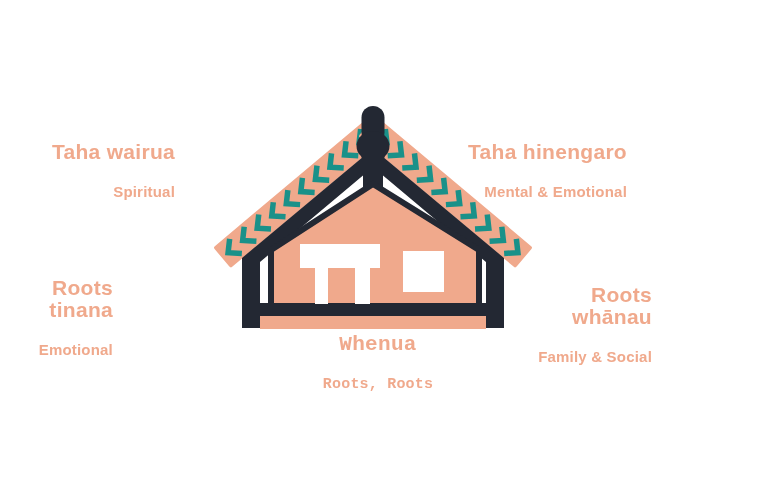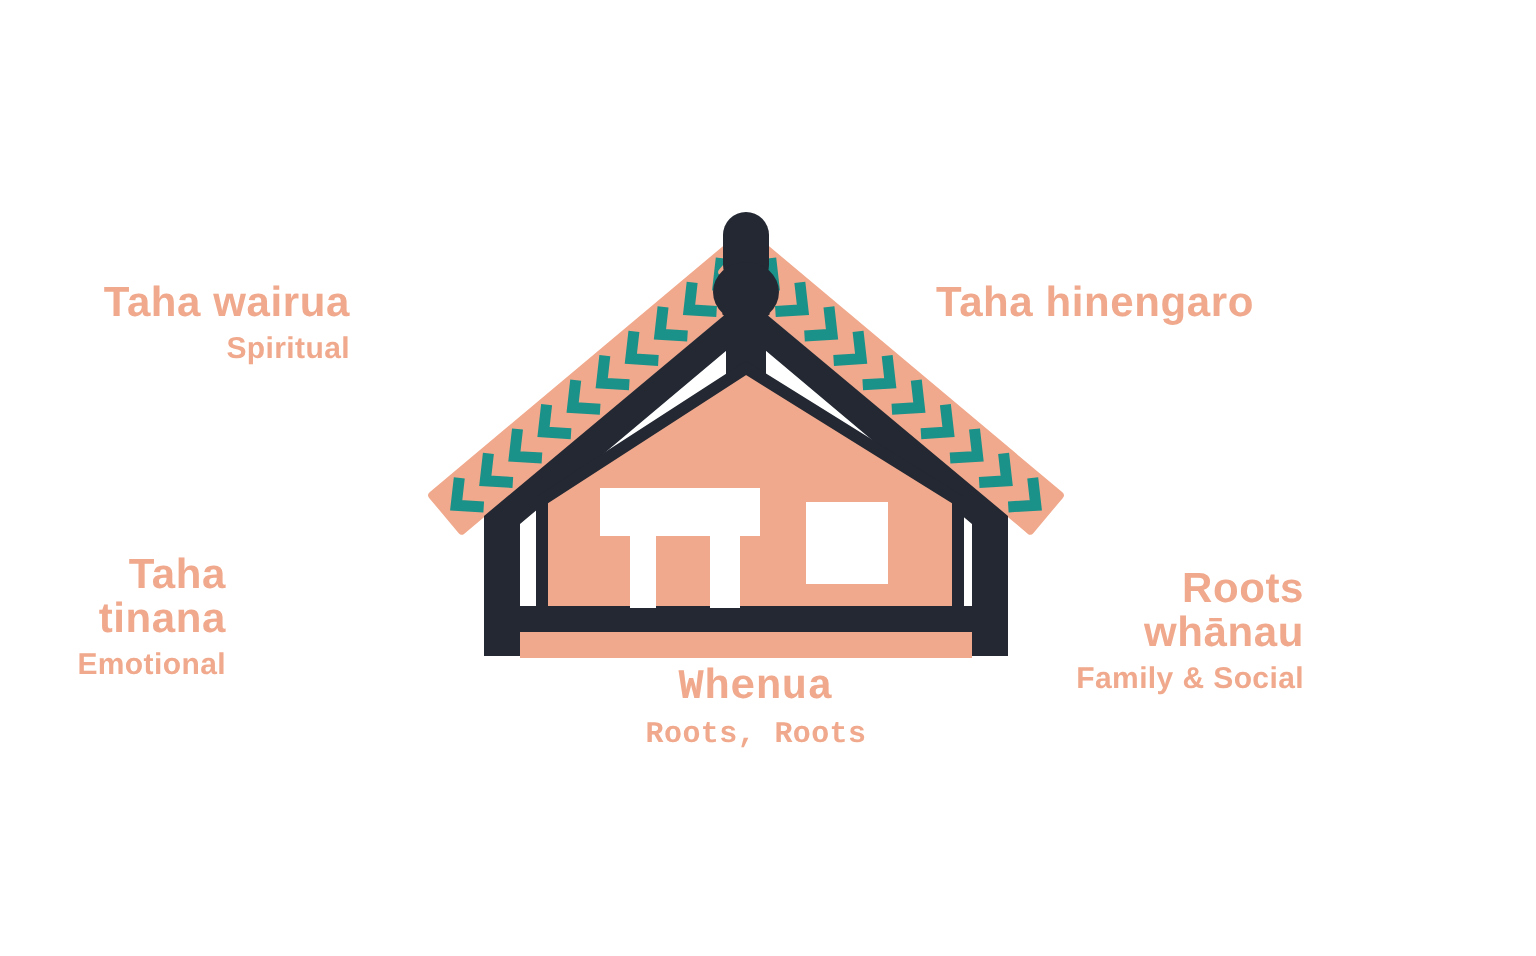--- a/index.html
+++ b/index.html
@@ -12,21 +12,21 @@
   .stage{
     position:relative;
     width:652px;height:478px;
     background:var(--bg);
     overflow:hidden;
     font-family:"Liberation Sans", sans-serif;
   }
   .stage svg{position:absolute;left:0;top:0;}
   .label{position:absolute;color:var(--salmon);}
   .label .title{font-size:21px;font-weight:700;line-height:22px;letter-spacing:.3px;}
-  .label .sub{font-size:15px;font-weight:700;line-height:18px;letter-spacing:.2px;margin-top:3px;}
+  .label .sub{font-size:15px;font-weight:700;line-height:18px;letter-spacing:.2px;margin-top:20px;}
   .align-right{text-align:right;}
   .align-left{text-align:right;}
   .align-center{text-align:center;transform:translateX(-50%);font-family:Liberation Mono, monospace;}
 </style>
 </head>
 <body>
 
 <div class="stage">
 
   <svg width="768" height="478" viewBox="0 0 768 478">
@@ -63,24 +63,25 @@
     <rect x="403" y="251" width="41" height="41" fill="#FFFFFF"></rect>
   </svg>
 
   <div class="label align-right" style="right:477px;top:141px;">
     <div class="title">Taha wairua</div>
     <div class="sub">Spiritual</div>
   </div>
 
   <div class="label align-left" style="left:468px;top:141px;">
     <div class="title">Taha hinengaro</div>
+    <div class="sub">Mental &amp; Emotional</div>
   </div>
 
   <div class="label align-right" style="right:539px;top:277px;">
-    <div class="title">Taha tinana</div>
+    <div class="title">Roots tinana</div>
     <div class="sub">Emotional</div>
   </div>
 
   <div class="label align-left" style="left:519px;top:284px;">
     <div class="title">Roots whānau</div>
     <div class="sub">Family &amp; Social</div>
   </div>
 
   <div class="label align-center" style="left:378px;top:334px;">
     <div class="title">Whenua</div>

